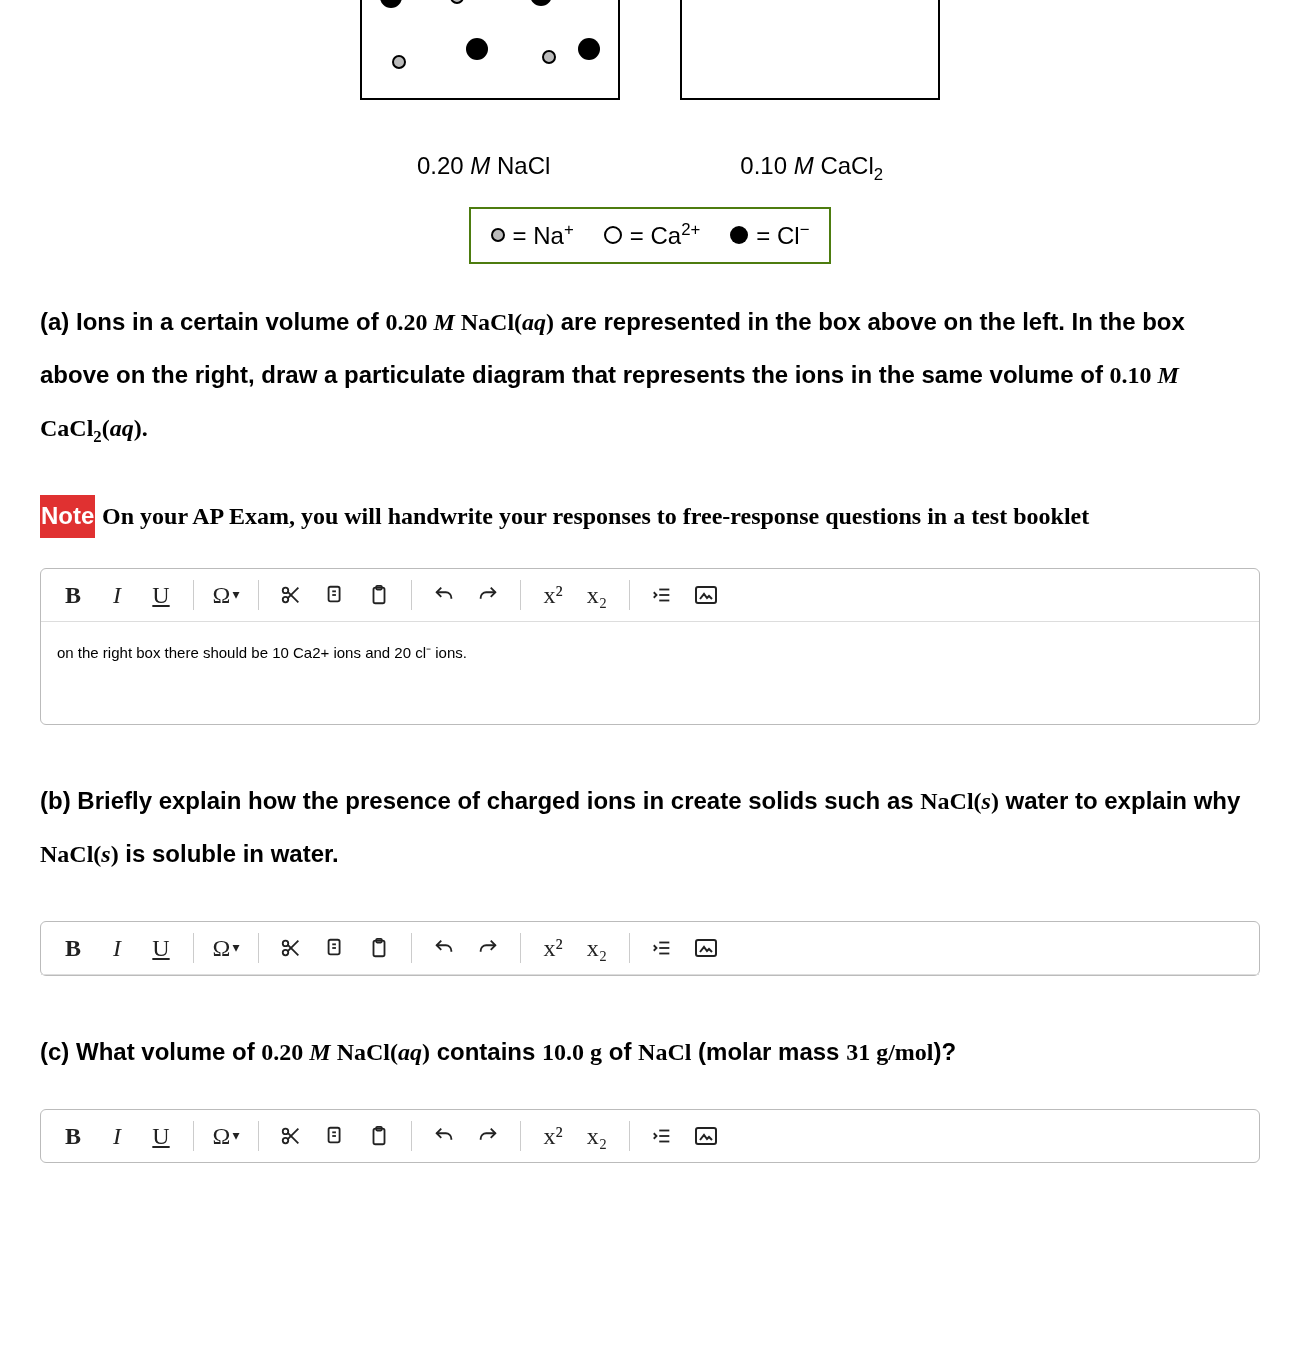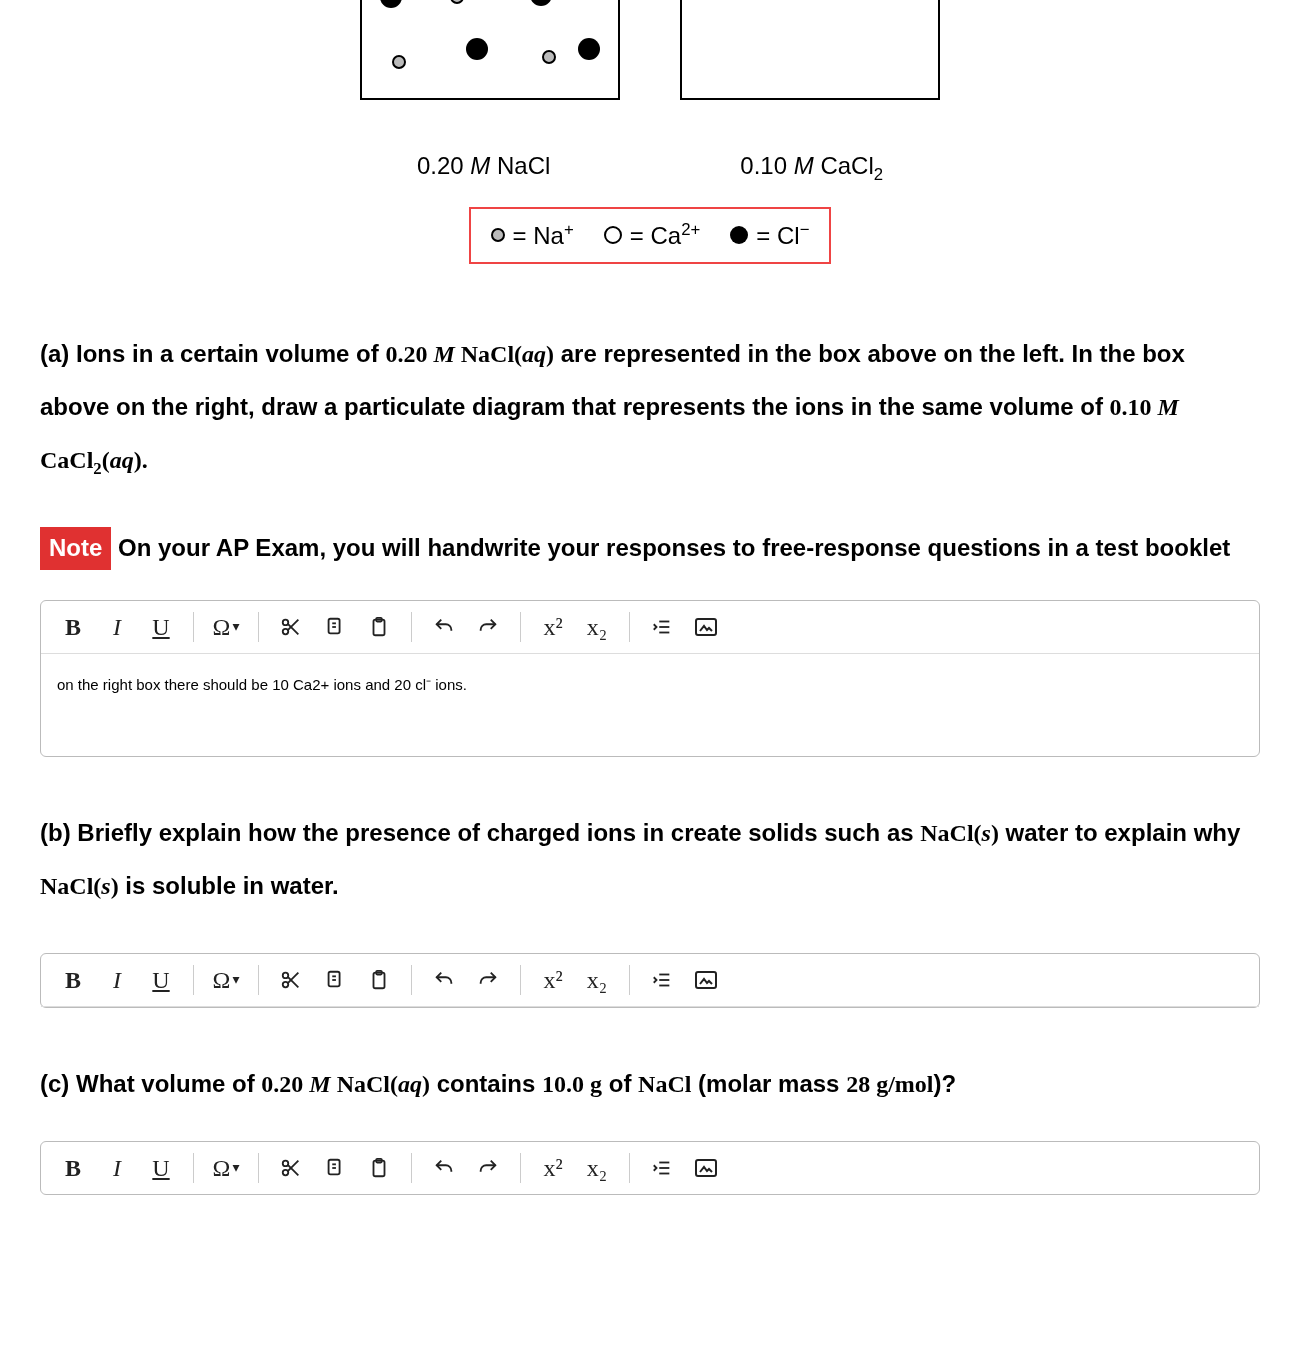--- a/index.html
+++ b/index.html
@@ -33,26 +33,26 @@
   .d-black { width: 22px; height: 22px; background: #000; }
   .labels-row {
     display: flex;
     justify-content: center;
     gap: 190px;
     margin-bottom: 20px;
     font-size: 24px;
     margin-top: 48px;
   }
   .legend-box {
-    border: 2px solid #ef4444;
+    border: 2px solid #4d7c0f;
     display: inline-flex;
     align-items: center;
     gap: 30px;
     padding: 8px 20px;
-    margin: 0 auto 64px auto;
+    margin: 0 auto 32px auto;
     font-size: 24px;
   }
   .legend-wrap { text-align: center; }
   .legend-item { display: inline-flex; align-items: center; gap: 8px; }
   .leg-circle { display:inline-block; border-radius:50%; }
   .leg-small-grey { width:14px; height:14px; background:#bbb; border:2px solid #000; }
   .leg-open { width:18px; height:18px; background:#fff; border:2px solid #000; }
   .leg-black { width:18px; height:18px; background:#000; }
   .sup { font-size: 0.7em; vertical-align: super; }
   .sub { font-size: 0.7em; vertical-align: sub; }
@@ -66,24 +66,24 @@
   .ital { font-style: italic; }
 
   .note-line {
     margin-bottom: 30px;
     line-height: 1.6;
   }
   .note-badge {
     display: inline-block;
     background: #e03131;
     color: #fff;
-    padding: 2px 9px;
+    padding: 2px 1px;
     font-weight: bold;
   }
-  .note-text { font-weight: bold; }
+  .note-text { font-weight: bold; font-family: Liberation Serif, serif; }
 
   .editor {
     border: 1px solid #bbb;
     border-radius: 6px;
     margin-bottom: 50px;
   }
   .toolbar {
     display: flex;
     align-items: center;
     padding: 8px 12px;
@@ -297,21 +297,21 @@
     <span class="tb-btn">
         <svg width="24" height="20" viewBox="0 0 24 20" fill="none" stroke="#222" stroke-width="2">
           <rect x="2" y="2" width="20" height="16" rx="2"></rect>
           <path d="M6 14l4-5 3 4 2-2 3 3"></path>
         </svg>
       </span>
   </div>
 </div>
 
 <div class="question-text" style="margin-bottom:30px;">
-  <span>(c) What volume of </span><span class="math"><span>0.20 </span><span class="ital">M</span><span> NaCl(</span><span class="ital">aq</span><span>)</span></span><span> contains </span><span class="math">10.0 g</span><span> of </span><span class="math">NaCl</span><span> (molar mass </span><span class="math">28 g/mol</span><span>)?</span>
+  <span>(c) What volume of </span><span class="math"><span>0.20 </span><span class="ital">M</span><span> NaCl(</span><span class="ital">aq</span><span>)</span></span><span> contains </span><span class="math">10.0 g</span><span> of </span><span class="math">NaCl</span><span> (molar mass </span><span class="math">31 g/mol</span><span>)?</span>
 </div>
 
 <div class="editor" style="margin-bottom:0;">
   <div class="toolbar" style="border-bottom:none;">
     <span class="tb-btn" style="font-weight:bold;">B</span>
     <span class="tb-btn" style="font-style:italic;">I</span>
     <span class="tb-btn" style="text-decoration:underline;">U</span>
     <span class="tb-sep"></span>
     <span class="tb-btn">
         <span>Ω</span>

